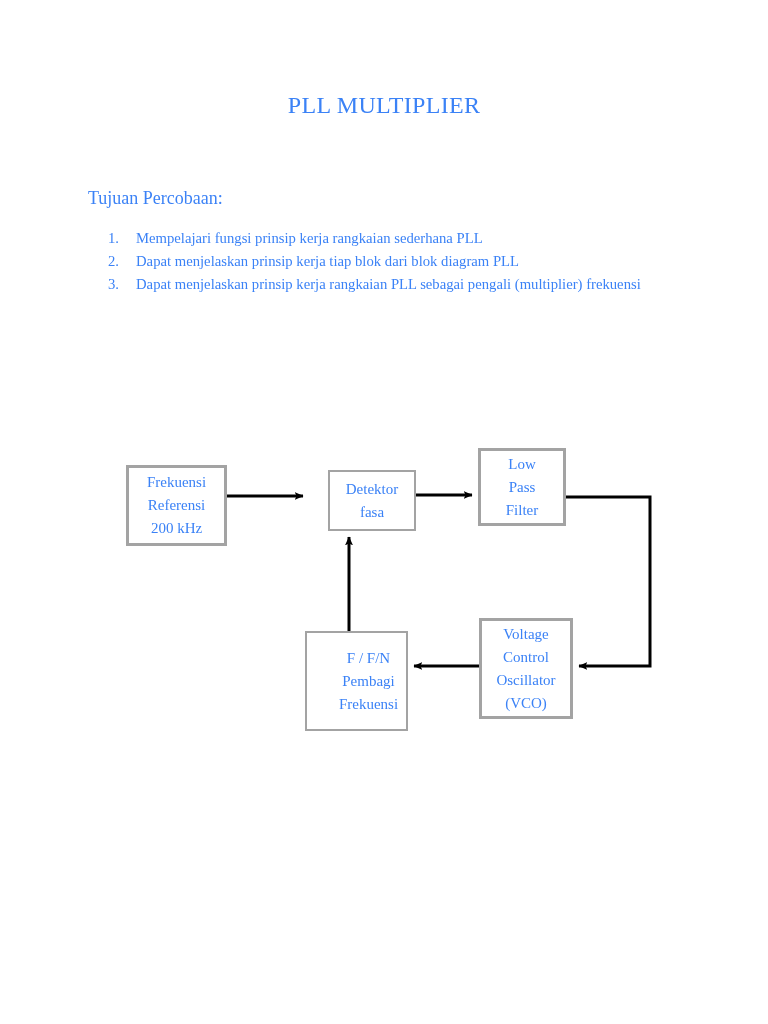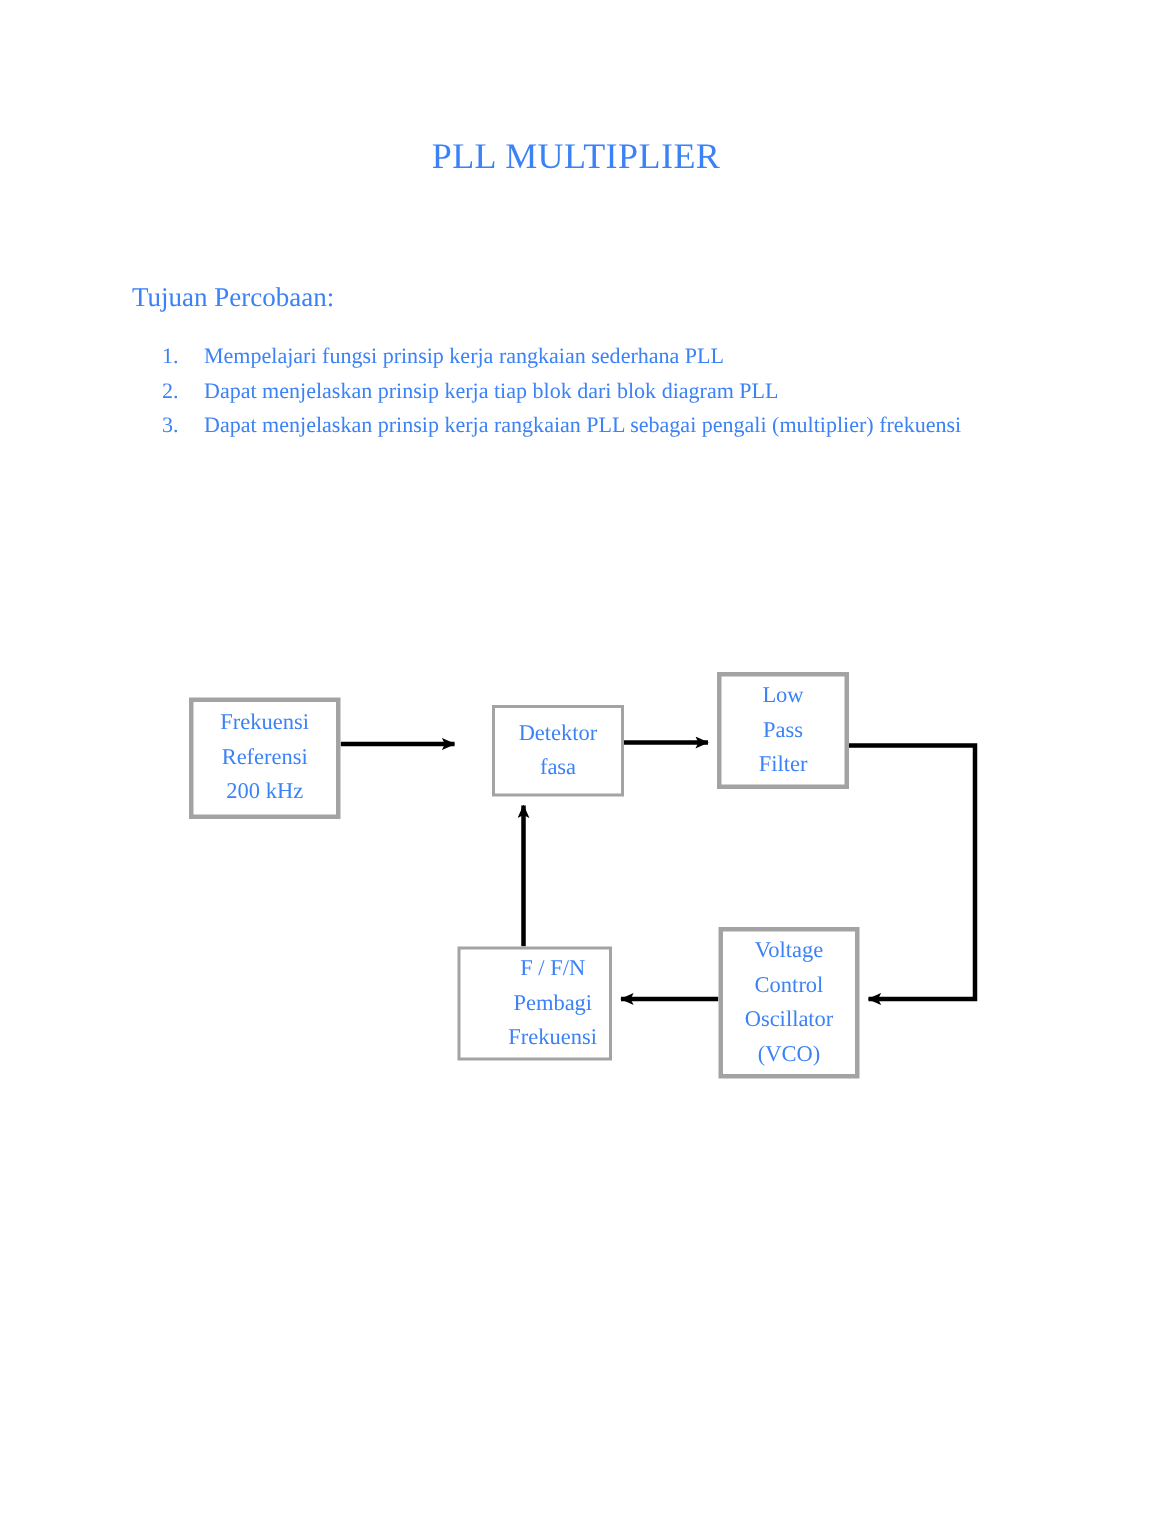--- a/index.html
+++ b/index.html
@@ -90,21 +90,21 @@
     line-height: 23px;
     z-index: 2;
   }
   .blk.heavy { border-width: 3px; }
   .blk span { display: block; white-space: nowrap; }
 
   #block-reference { left: 126px; top: 465px;  width: 101px; height: 81px; }
   #block-detector  { left: 309px; top: 470px;  width: 88px;  height: 61px; margin-left: 19px; }
   #block-lpf       { left: 478px; top: 448px;  width: 88px;  height: 78px; }
   #block-vco       { left: 479px; top: 618px;  width: 94px;  height: 101px; }
-  #block-divider   { left: 305px; top: 631px;  width: 103px; height: 76px; padding-left: 24px; }
+  #block-divider   { left: 305px; top: 631px;  width: 103px; height: 100px; padding-left: 24px; }
 </style>
 </head>
 <body>
 
 <div id="page">
 
   <div id="doc-title">PLL MULTIPLIER</div>
 
   <div class="section-heading" id="objectives-heading">Tujuan Percobaan:</div>
 

